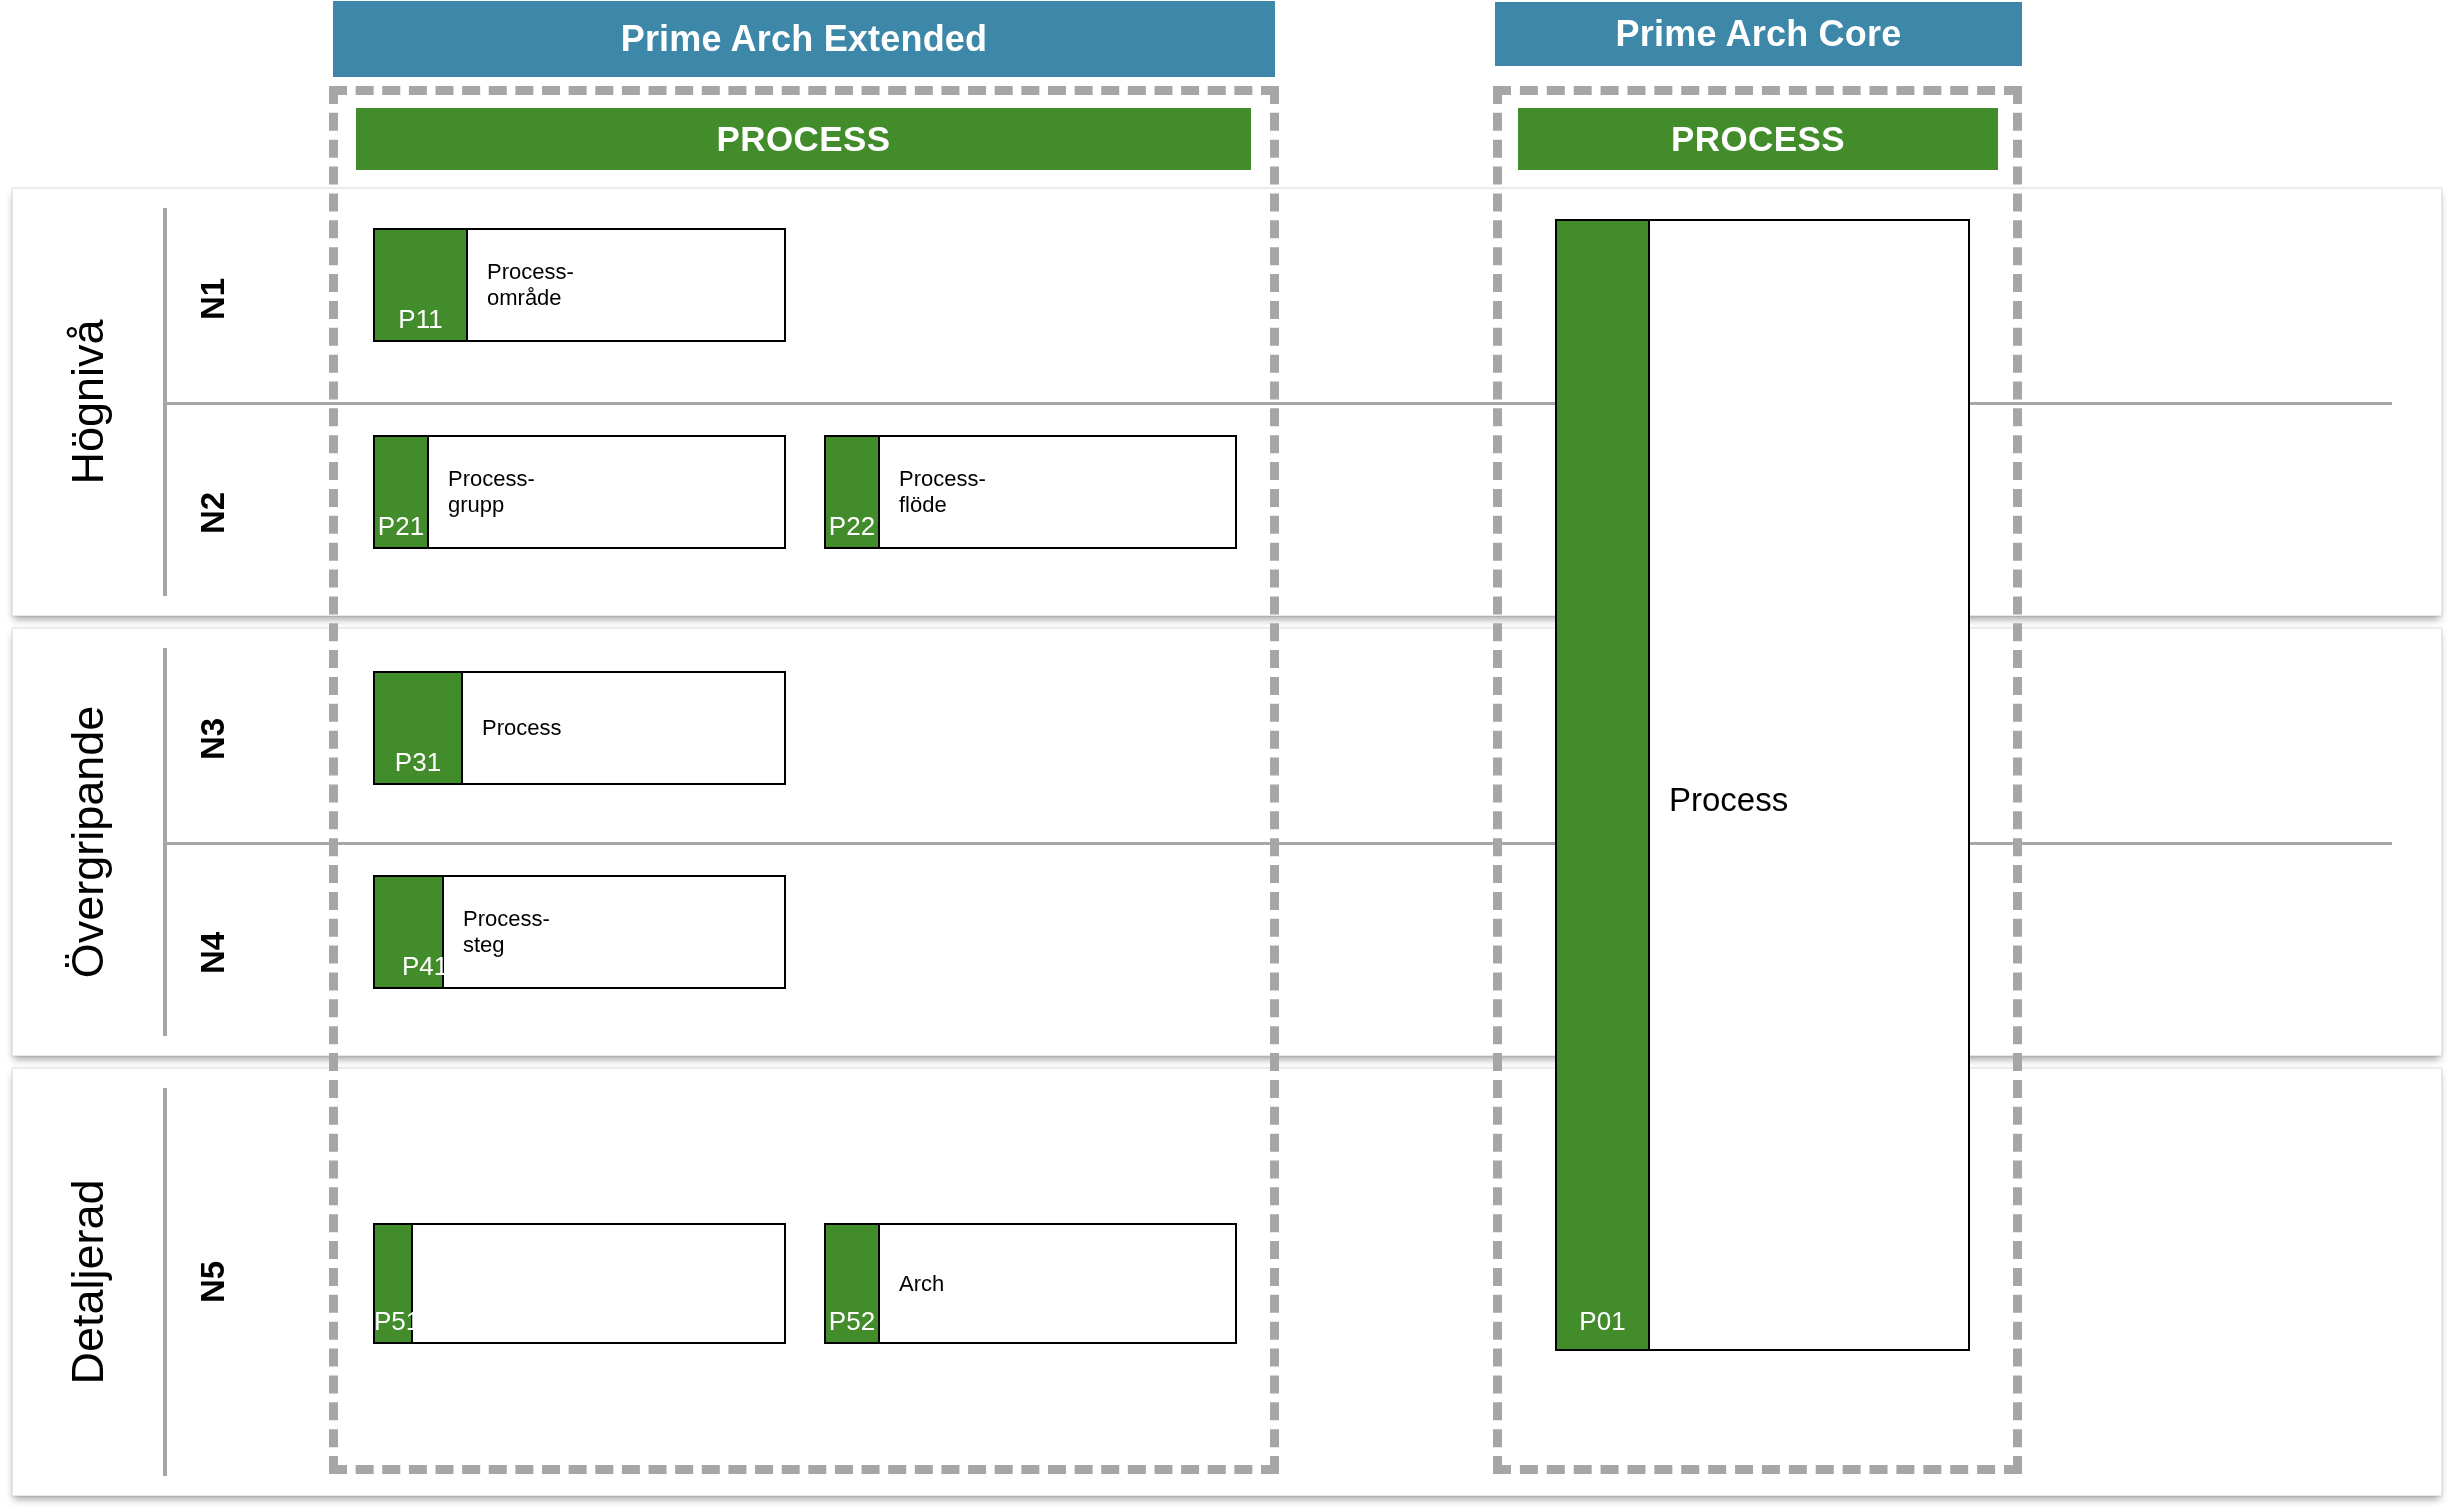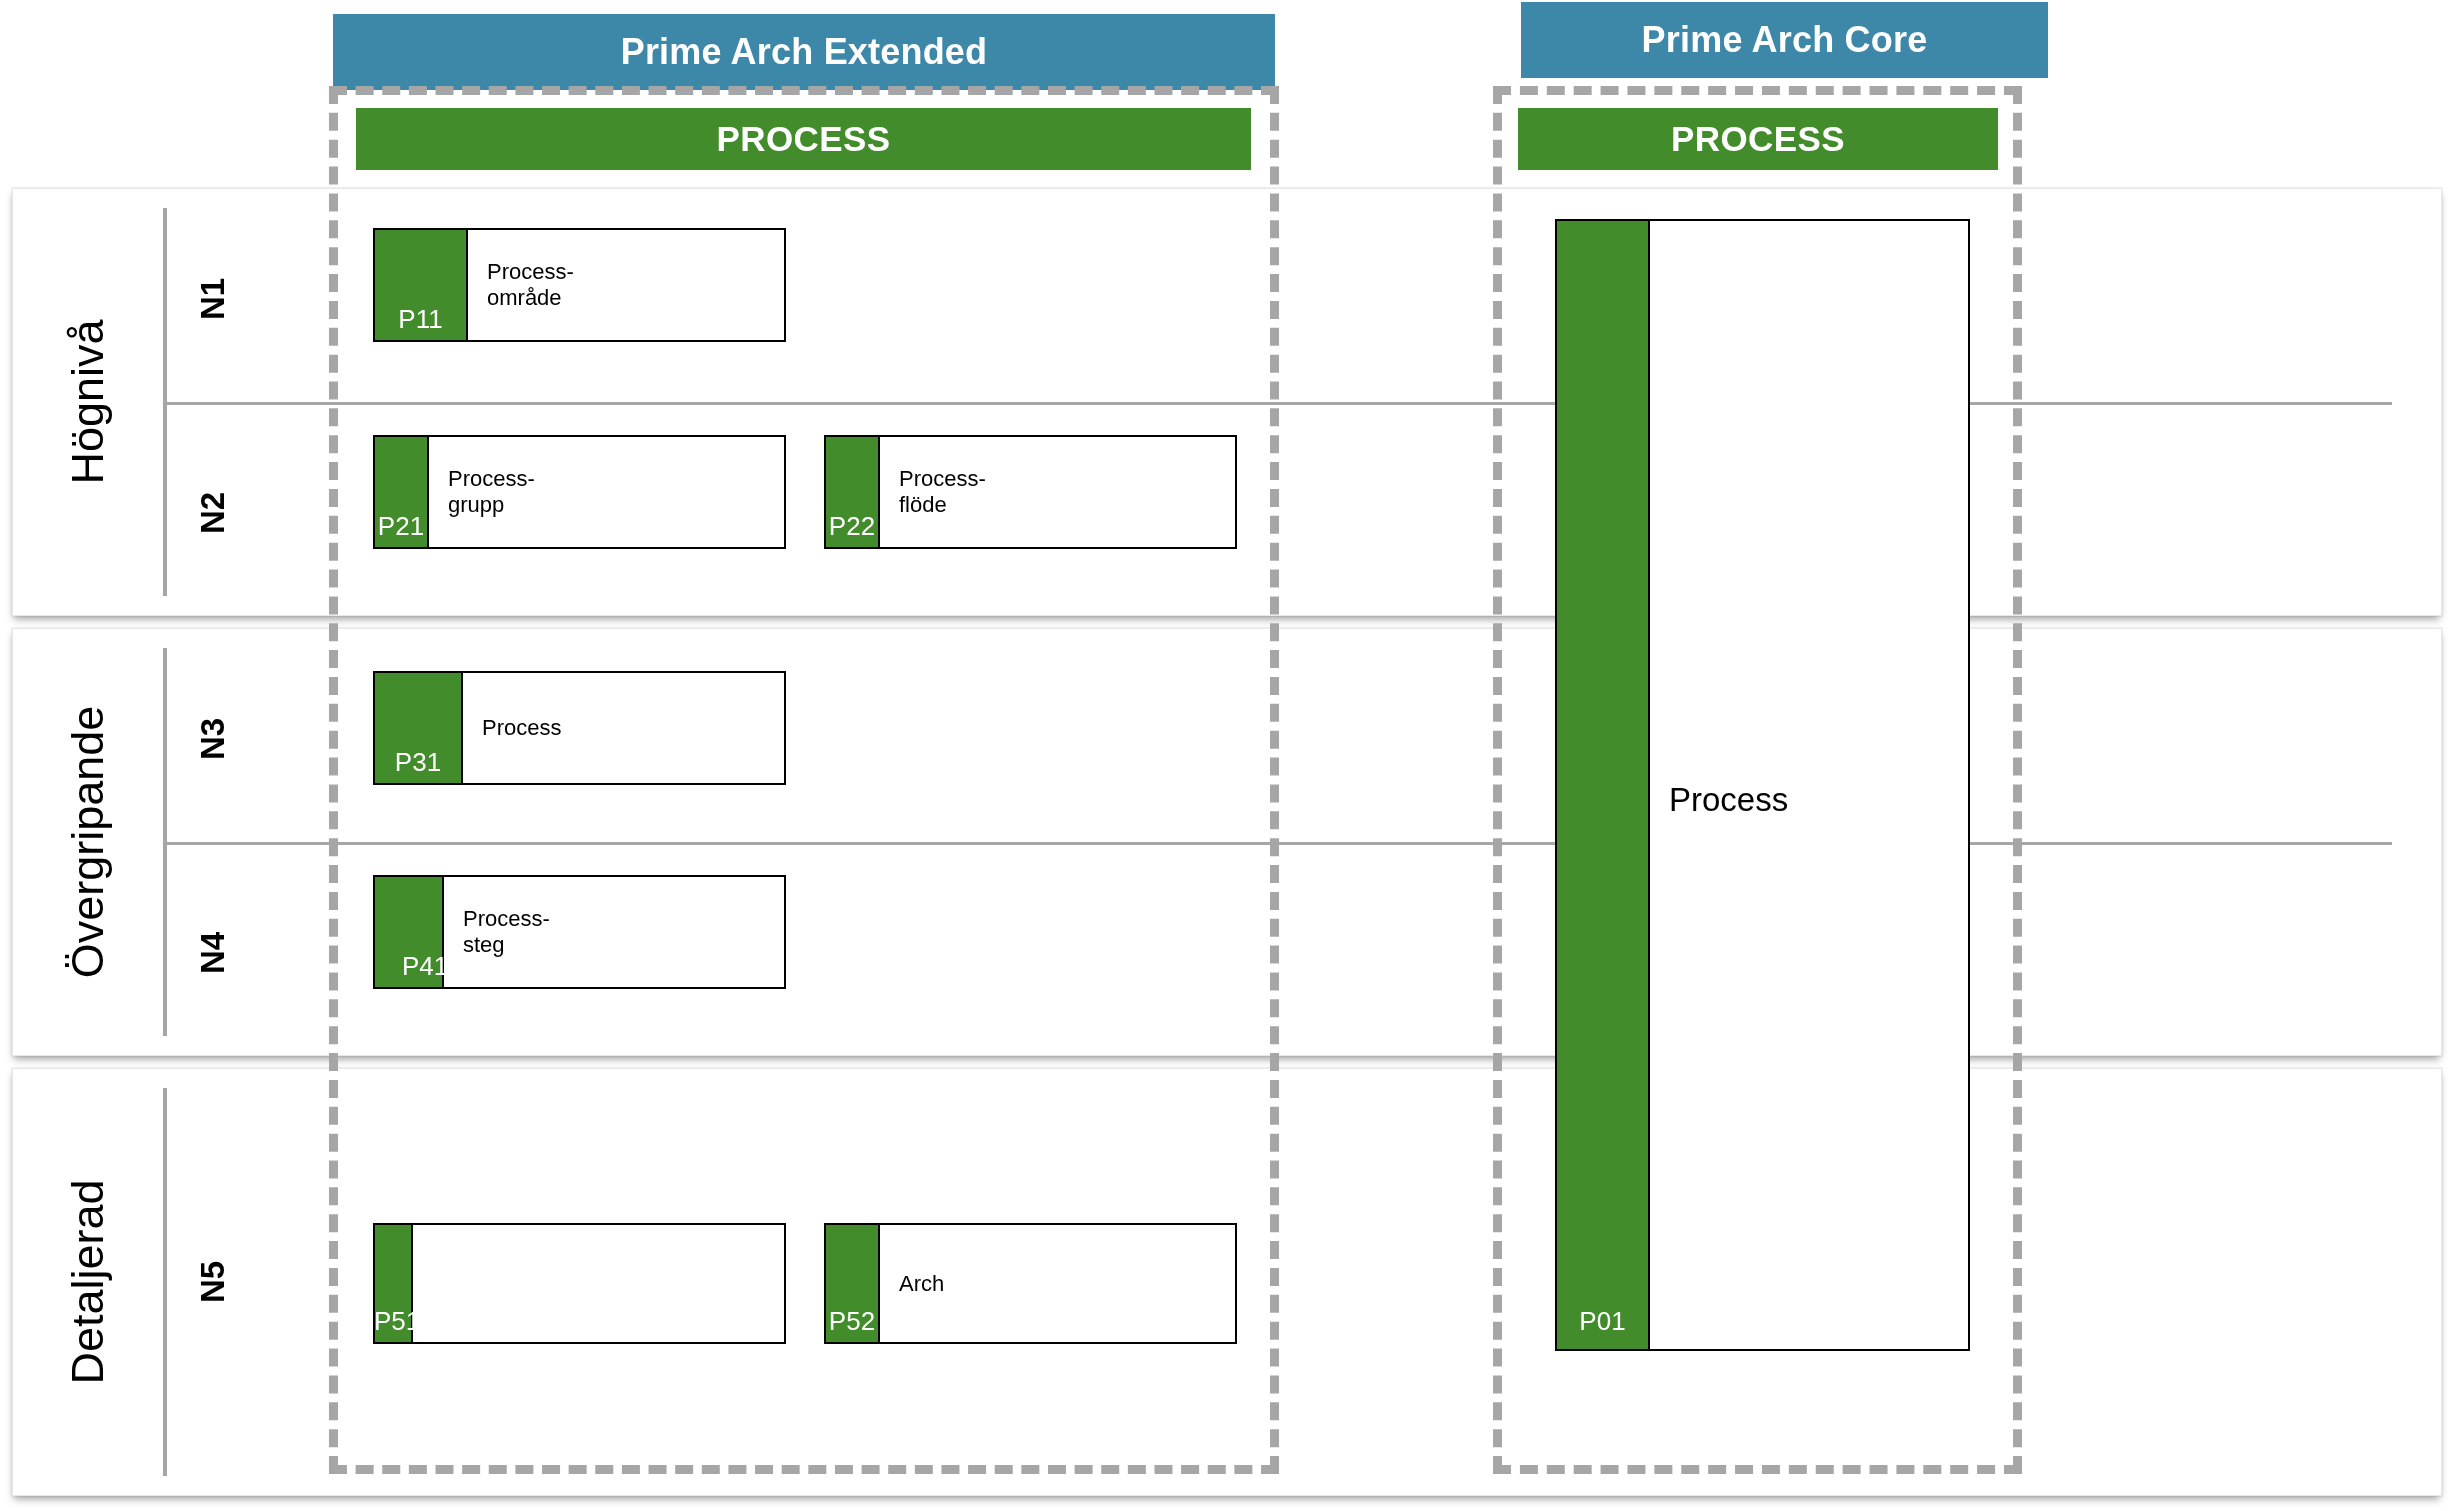--- a/index.html
+++ b/index.html
@@ -19,22 +19,22 @@
   .colhead{
     position:absolute;
     background:var(--blue,#3d88a8);
     color:#ffffff;
     font-weight:bold;
     display:flex;
     align-items:center;
     justify-content:center;
     letter-spacing:0.2px;
   }
-  #head-extended{ left:333px; top:14px; width:942px; height:76px; font-size:36px; }
-  #head-core{ left:1495px; top:1.7px; width:527px; height:76px; font-size:36px;margin-left:26px; }
+  #head-extended{ left:333px; top:1px; width:942px; height:76px; font-size:36px; }
+  #head-core{ left:1495px; top:1.7px; width:527px; height:64px; font-size:36px; }
 
   
   .dashcol{
     position:absolute;
     border:9.5px dashed #a6a6a6;
     box-sizing:border-box;
     background:transparent;
     pointer-events:none;
   }
   #dash-extended{ left:329px; top:86px; width:950px; height:1388px; }

